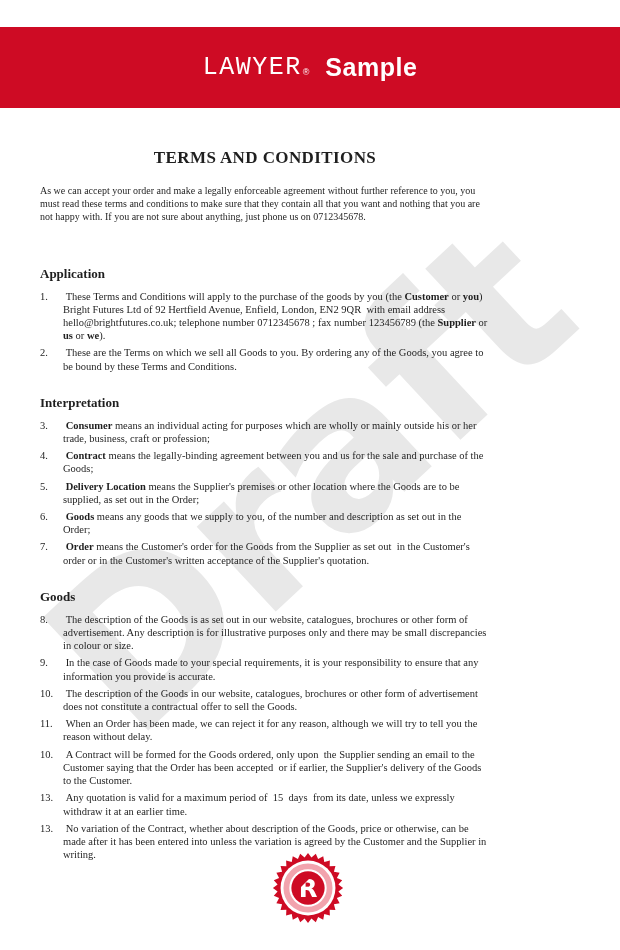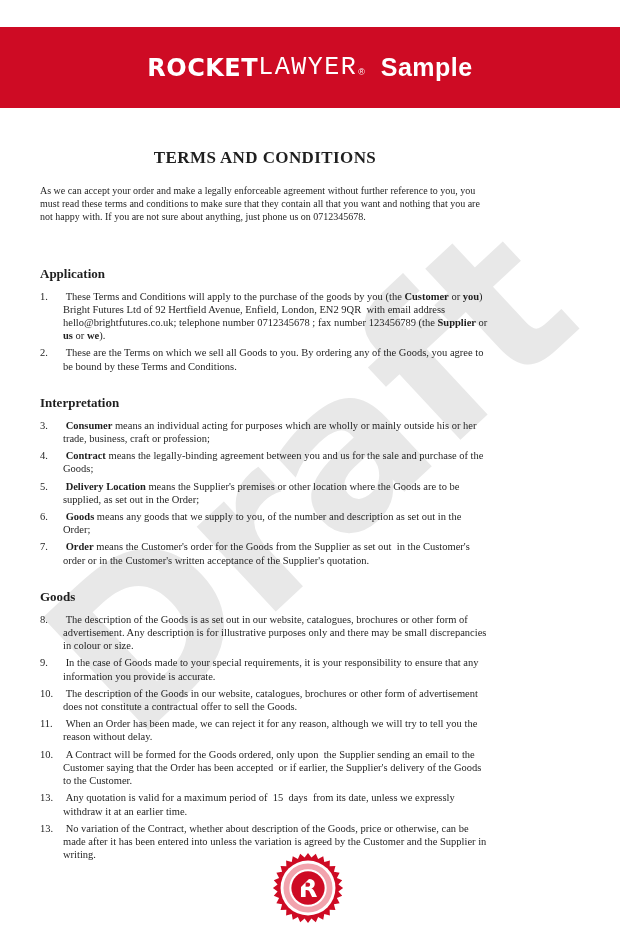--- a/index.html
+++ b/index.html
@@ -109,21 +109,20 @@
 </style>
 </head>
 <body>
 
 <div class="page">
 
   <div class="watermark">Draft</div>
 
   <div class="band">
     <div class="logo">
-      <span class="bold">ROCKET</span>
       <span class="light">LAWYER</span>
       <span class="reg">®</span>
       <span class="sample">Sample</span>
     </div>
   </div>
 
   <div class="doc">
     <div class="doc-title">TERMS AND CONDITIONS</div>
     <div class="intro-text">As we can accept your order and make a legally enforceable agreement without further reference to you, you must read these terms and conditions to make sure that they contain all that you want and nothing that you are not happy with. If you are not sure about anything, just phone us on 0712345678.</div>
     <div id="doc-sections">

